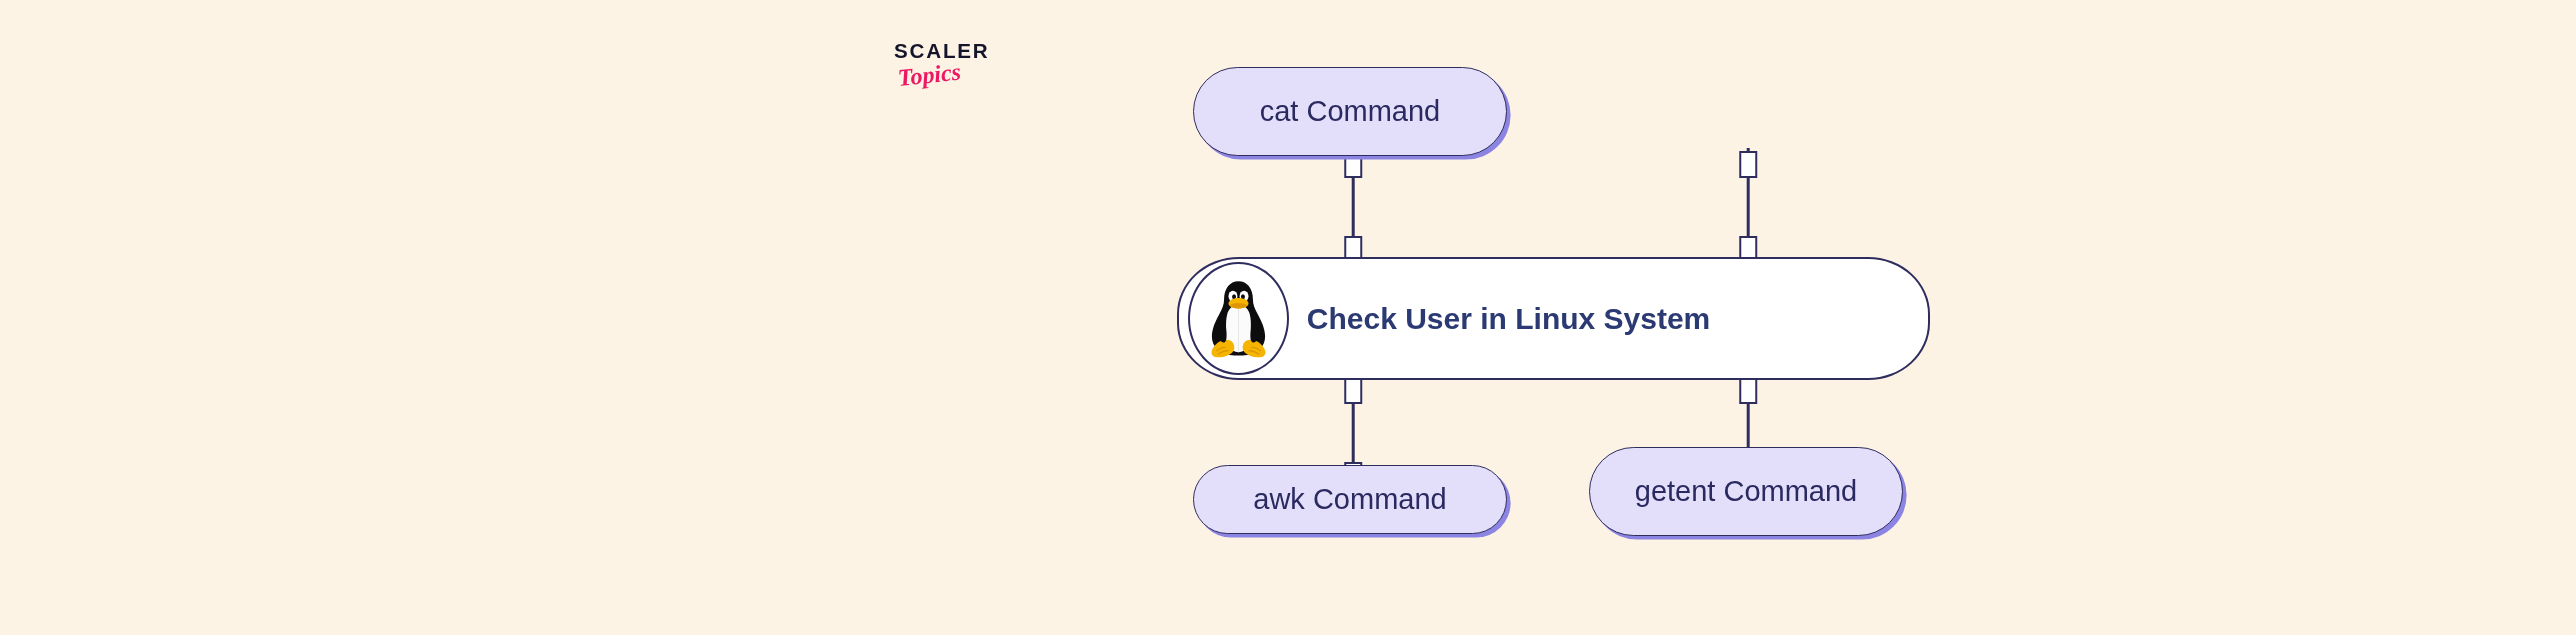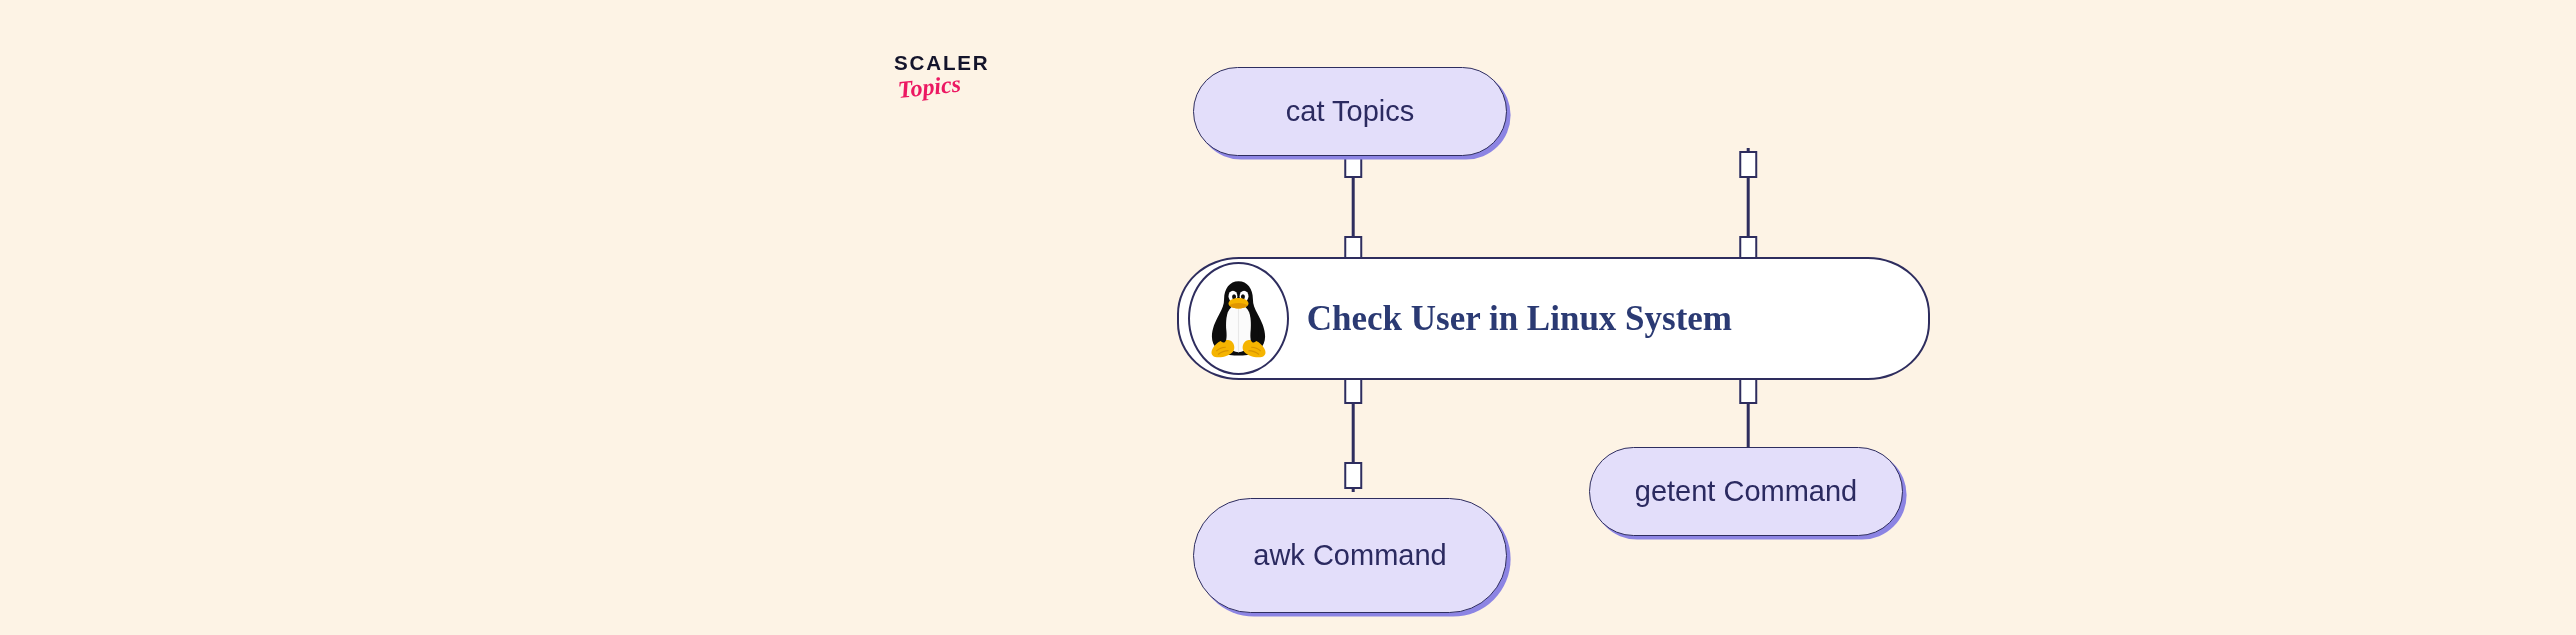--- a/index.html
+++ b/index.html
@@ -21,21 +21,20 @@
     background: #fdf3e5;
   }
 
   
   #brand {
     position: absolute;
     left: 894px;
     top: 41px;
     width: 155px;
     height: 67px;
-    margin-top: 12px;
   }
   #brand-scaler {
     font-family: "Liberation Sans", sans-serif;
     font-weight: bold;
     font-size: 20.6px;
     letter-spacing: 1.8px;
     color: #14142b;
     line-height: 1;
     white-space: nowrap;
   }
@@ -70,21 +69,21 @@
     font-family: "Liberation Sans", sans-serif;
     font-weight: normal;
     font-size: 29px;
     color: #2b2a60;
     white-space: nowrap;
     letter-spacing: 0px;
   }
 
   #node-cat     { left: 1193px; top: 67px;  width: 314px; height: 89px; }
   #node-moreless{ left: 1589px; top: 67px;  width: 314px; height: 89px; }
-  #node-awk     { left: 1193px; top: 465px;  width: 314px; height: 115px; margin-top: 33px; }
+  #node-awk     { left: 1193px; top: 465px;  width: 314px; height: 69px; }
   #node-getent  { left: 1589px; top: 447px;  width: 314px; height: 89px; }
 
   
   #hub {
     position: absolute;
     box-sizing: border-box;
     left: 1177px;
     top: 257px;
     width: 753px;
     height: 123px;
@@ -115,23 +114,23 @@
     border: 0px solid #2e2d5e;
     border-radius: 50%;
     pointer-events: none;
   }
   #tux {
     width: 67px;
     height: 82px;
     display: block;
   }
   #hub-title {
-    font-family: Liberation Serif, serif;
+    font-family: Liberation Sans, sans-serif;
     font-weight: bold;
-    font-size: 35px;
+    font-size: 30px;
     color: #2b3a73;
     margin-left: 17.5px;
     white-space: nowrap;
     letter-spacing: 0px;
     text-align: right;
   }
 
   
   .conn {
     position: absolute;
@@ -191,21 +190,21 @@
     <div class="conn-plug plug-upper"></div>
     <div class="conn-plug plug-lower"></div>
   </div>
   <div class="conn" id="conn-getent">
     <div class="conn-line line-top"></div>
     <div class="conn-plug plug-upper"></div>
     <div class="conn-plug plug-lower"></div>
   </div>
 
   <div class="pill" id="node-cat">
-    <span class="pill-label">cat Topics</span>
+    <span class="pill-label">cat Command</span>
   </div>
 
 
   <div class="pill" id="node-awk">
     <span class="pill-label">awk Command</span>
   </div>
 
   <div class="pill" id="node-getent">
     <span class="pill-label">getent Command</span>
   </div>

